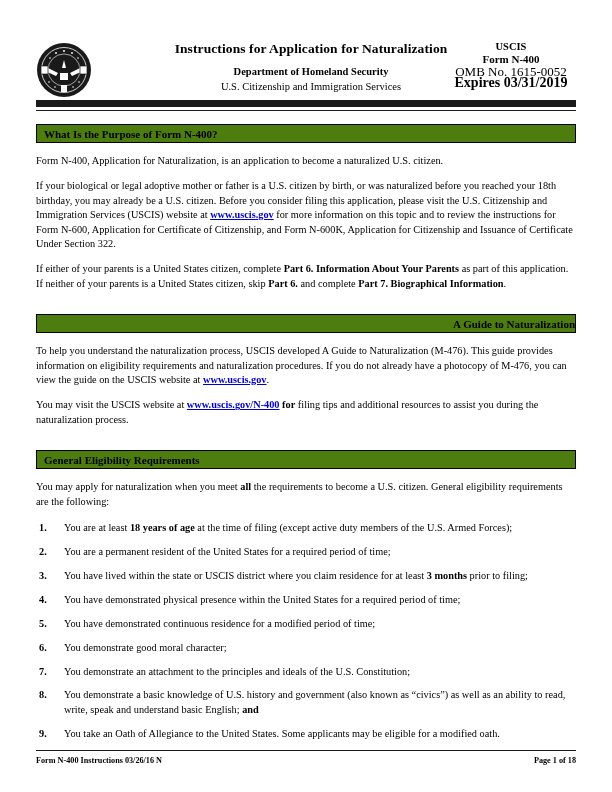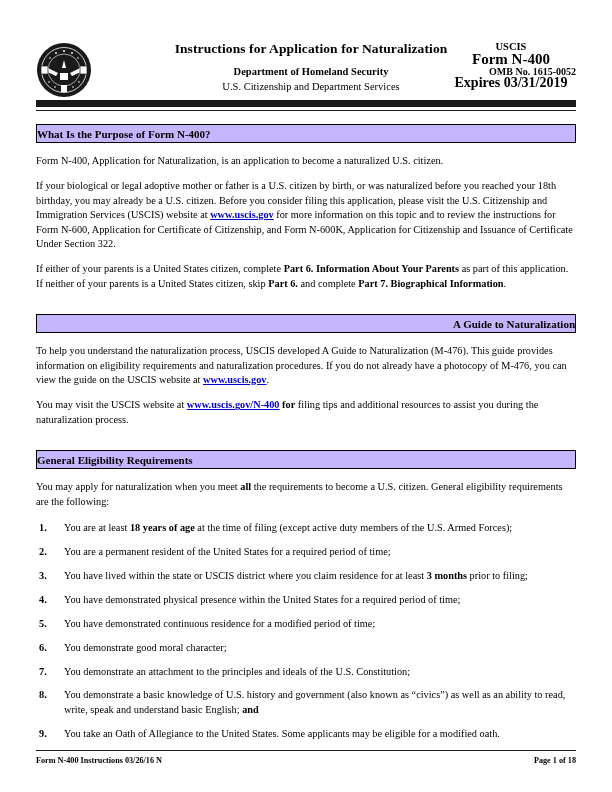--- a/index.html
+++ b/index.html
@@ -73,29 +73,28 @@
     top: 0;
     width: 130px;
     text-align: center;
   }
   .hr-line1 {
     font-size: 10.5px;
     font-weight: bold;
     line-height: 13px;
   }
   .hr-line2 {
-    font-size: 15px;
+    font-size: 11px;
     font-weight: bold;
     line-height: 13px;
   }
   .hr-line3 {
-    font-size: 10px;
-    font-weight: bold;
+    font-size: 13px;
+    font-weight: normal;
     line-height: 11px;
-    text-align: right;
   }
   .hr-line4 {
     font-size: 14px;
     font-weight: bold;
     line-height: 11px;
   }
 
   
   .rule-thick {
     position: absolute;
@@ -117,23 +116,24 @@
   
   .content {
     position: absolute;
     left: 36px;
     top: 124px;
     width: 540px;
   }
 
   .section-bar {
     border: 1px solid #000000;
-    background: #c4b5fd;
+    background: #4d7c0f;
     height: 19px;
     line-height: 19px;
+    padding-left: 7px;
     font-size: 11px;
     font-weight: bold;
     box-sizing: border-box;
     margin-top: 0;
   }
 
   p.para {
     font-size: 10.3px;
     line-height: 14.4px;
     margin: 11px 0 0 0;
@@ -231,21 +231,21 @@
         <circle cx="13" cy="40" r="0.8" fill="#ffffff"></circle>
         <circle cx="43" cy="40" r="0.8" fill="#ffffff"></circle>
         <circle cx="19" cy="45" r="0.8" fill="#ffffff"></circle>
         <circle cx="37" cy="45" r="0.8" fill="#ffffff"></circle>
       </svg>
     </div>
 
     <div class="header-center">
       <div class="title-main">Instructions for Application for Naturalization</div>
       <div class="title-sub1">Department of Homeland Security</div>
-      <div class="title-sub2">U.S. Citizenship and Department Services</div>
+      <div class="title-sub2">U.S. Citizenship and Immigration Services</div>
     </div>
 
     <div class="header-right">
       <div class="hr-line1">USCIS</div>
       <div class="hr-line2">Form N-400</div>
       <div class="hr-line3">OMB No. 1615-0052</div>
       <div class="hr-line4">Expires 03/31/2019</div>
     </div>
   </div>
 

